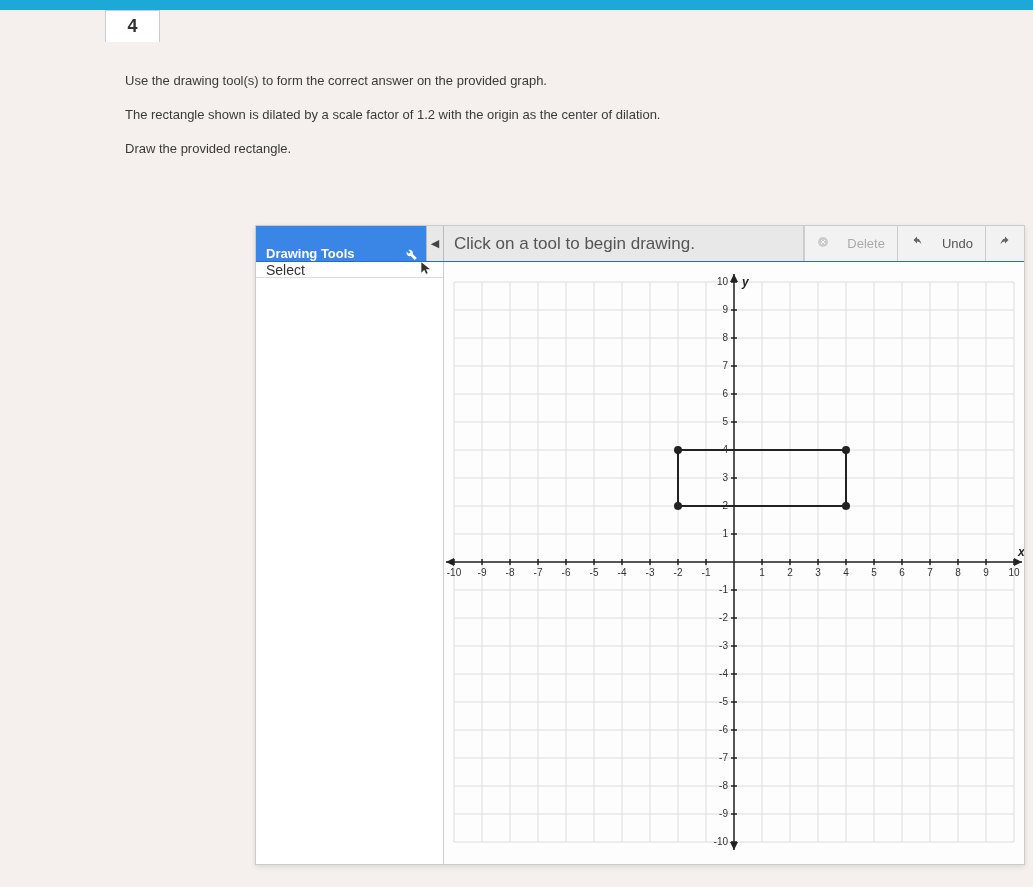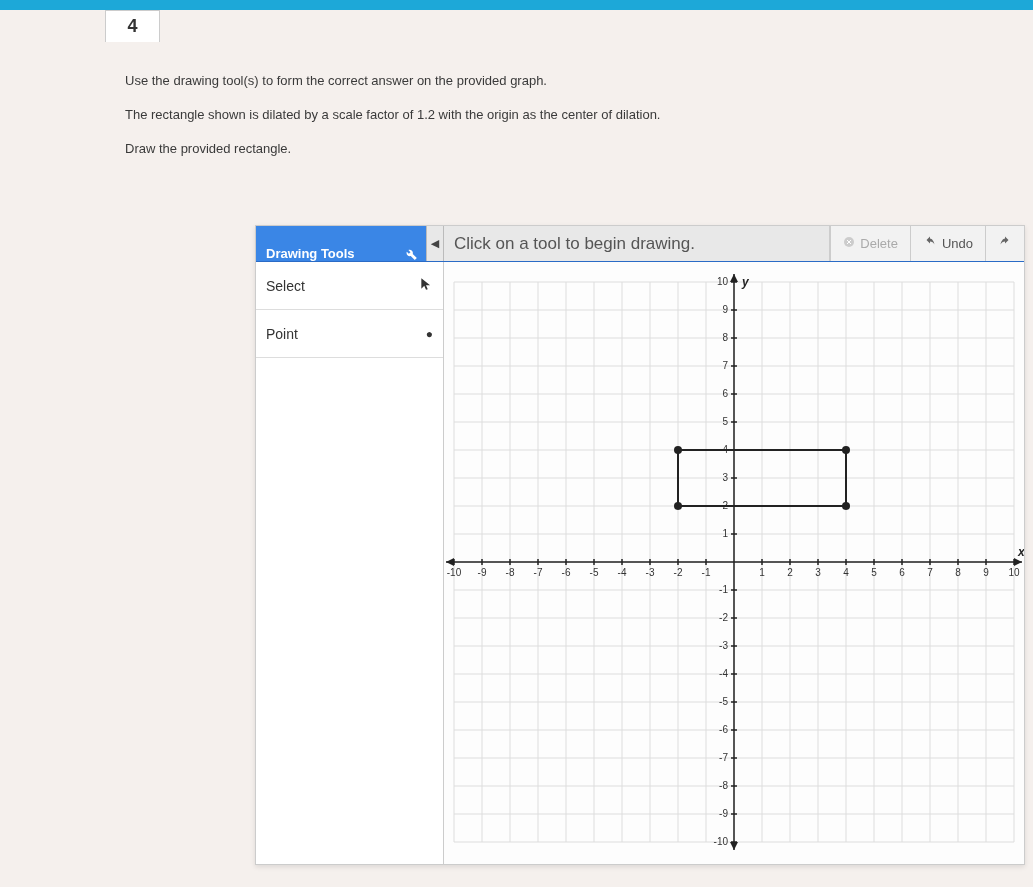--- a/index.html
+++ b/index.html
@@ -102,35 +102,35 @@
   }
   .ga-btn {
     background: #f2f2f2;
     color: #555;
     display: flex;
     align-items: center;
     padding: 0 12px;
     font-size: 13px;
     border-left: 1px solid #ccc;
     cursor: pointer;
-    gap: 5px;
+    gap: 18px;
   }
   .ga-btn.disabled { color: #aaa; cursor: default; }
 
   .ga-body {
     display: flex;
     height: calc(100% - 36px);
   }
   .tool-panel {
     width: 188px;
     background: #fff;
     border-right: 1px solid #ccc;
   }
   .tool-item {
-    height: 48px;
+    height: 16px;
     display: flex;
     align-items: center;
     padding: 0 10px;
     font-size: 14px;
     color: #333;
     border-bottom: 1px solid #ddd;
     cursor: pointer;
     justify-content: space-between;
   }
   .tool-icon { font-size: 12px; color: #333; }
@@ -204,24 +204,20 @@
 
   <div class="ga-body">
     <div class="tool-panel">
       <div class="tool-item">
         <span>Select</span>
         <span class="tool-icon">
           <svg width="14" height="14" viewBox="0 0 24 24">
               <path fill="#333" d="M4 2l0 18 5-5 3 7 3-1-3-7 7 0z"></path>
             </svg>
         </span>
-      </div>
-      <div class="tool-item">
-        <span>Point</span>
-        <span class="tool-icon">●</span>
       </div>
     </div>
 
     <div class="graph-area">
       <svg class="grid" id="grid-svg" width="580" height="600">
           <line x1="10" y1="580" x2="10" y2="20" class="minor"></line>
           <line x1="38" y1="580" x2="38" y2="20" class="minor"></line>
           <line x1="66" y1="580" x2="66" y2="20" class="minor"></line>
           <line x1="94" y1="580" x2="94" y2="20" class="minor"></line>
           <line x1="122" y1="580" x2="122" y2="20" class="minor"></line>

